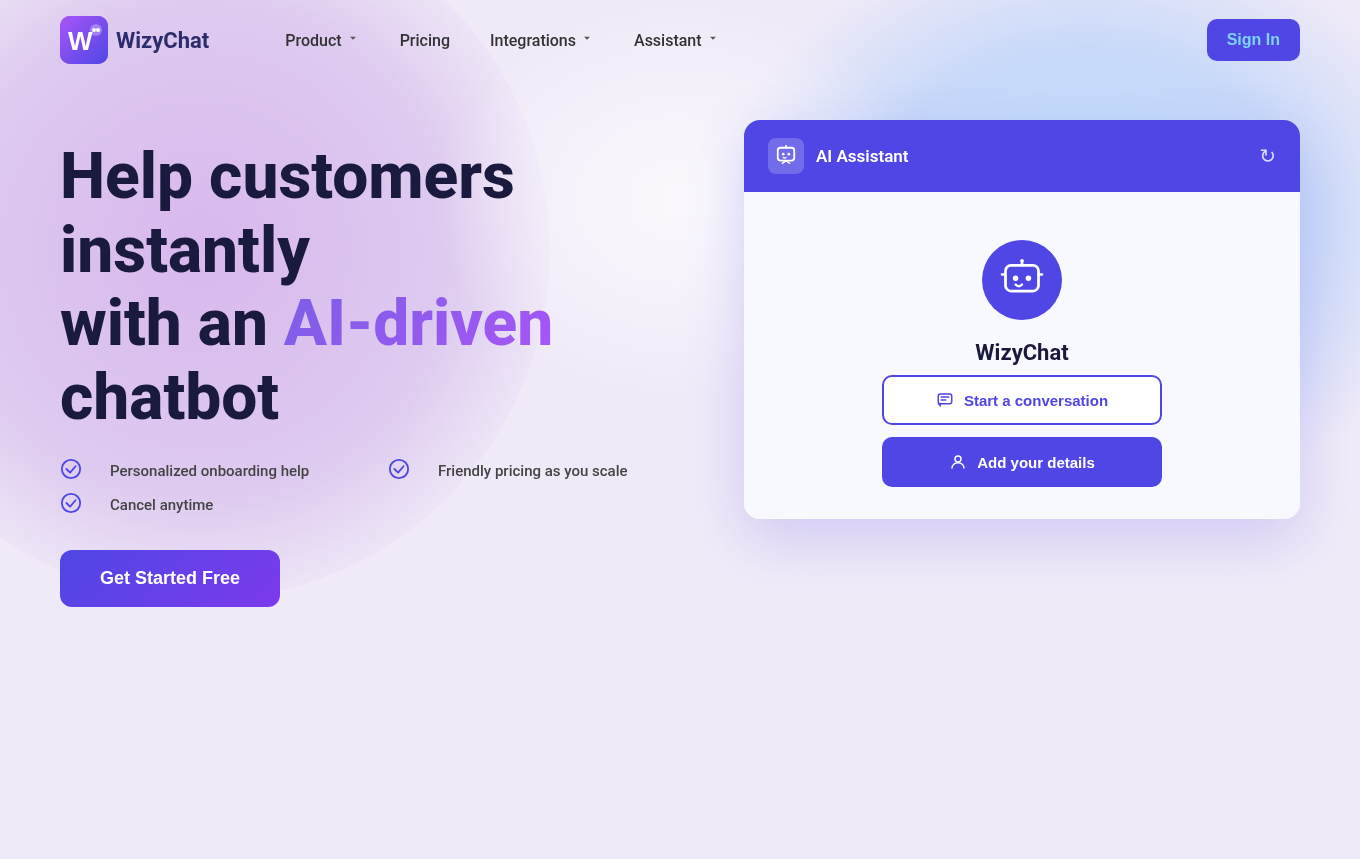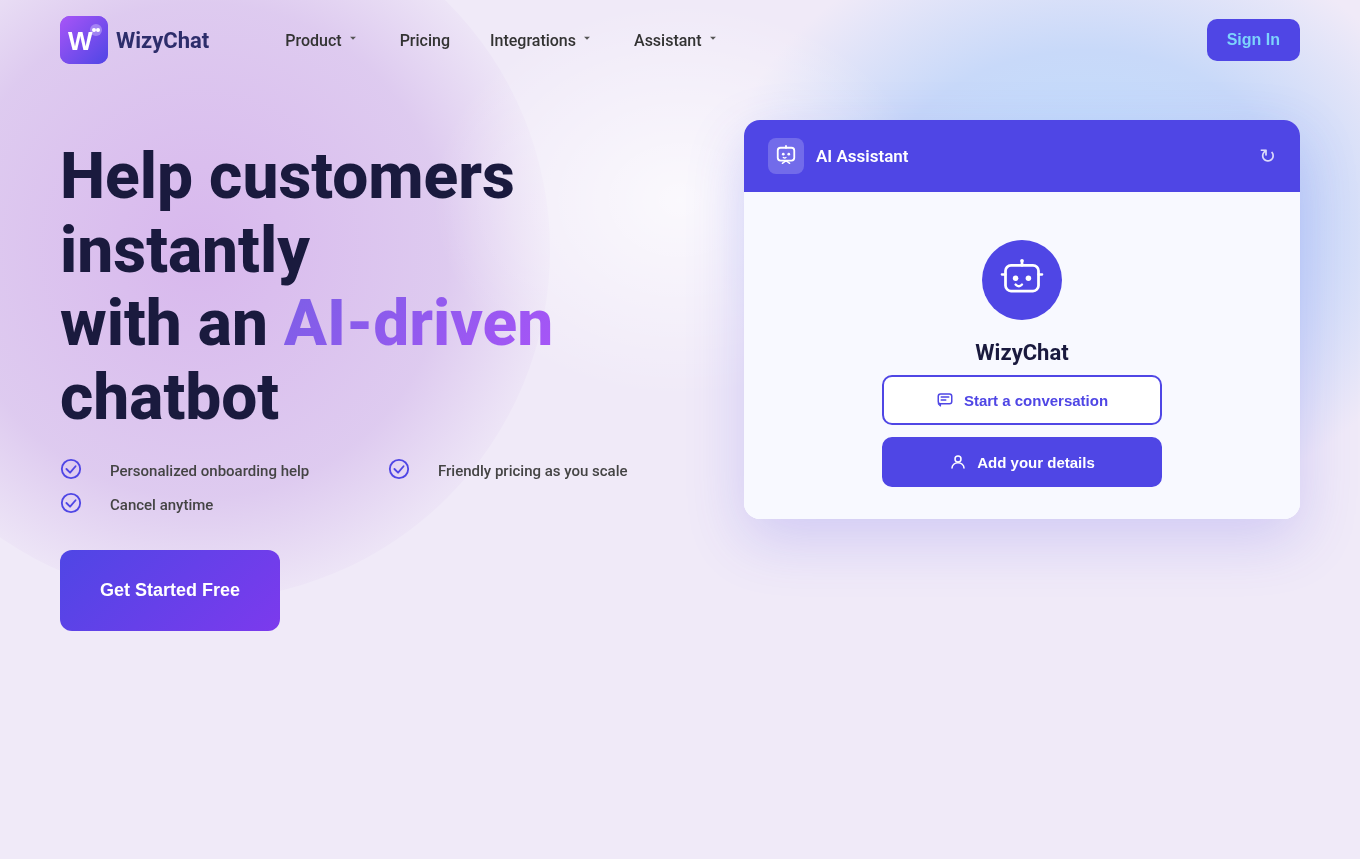--- a/index.html
+++ b/index.html
@@ -154,21 +154,21 @@
     }
     .check-icon {
       width: 22px;
       height: 22px;
       flex-shrink: 0;
     }
     .get-started-btn {
       background: linear-gradient(135deg, #4f46e5, #7c3aed);
       color: white;
       border: none;
-      padding: 30px 40px;
+      padding: 18px 40px;
       border-radius: 12px;
       font-size: 18px;
       font-weight: 700;
       cursor: pointer;
       display: inline-block;
     }
 
     
     .hero-right {
       flex-shrink: 0;

